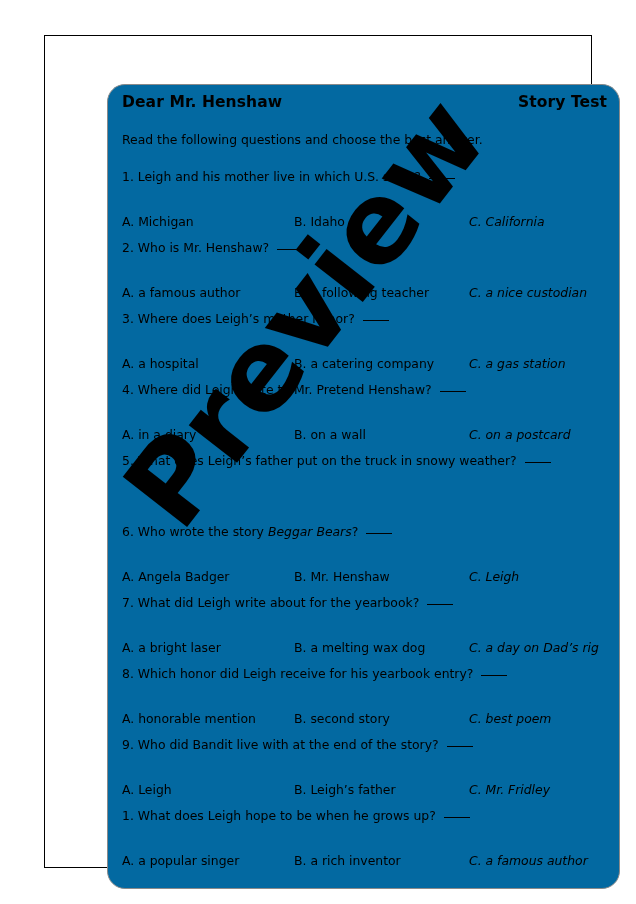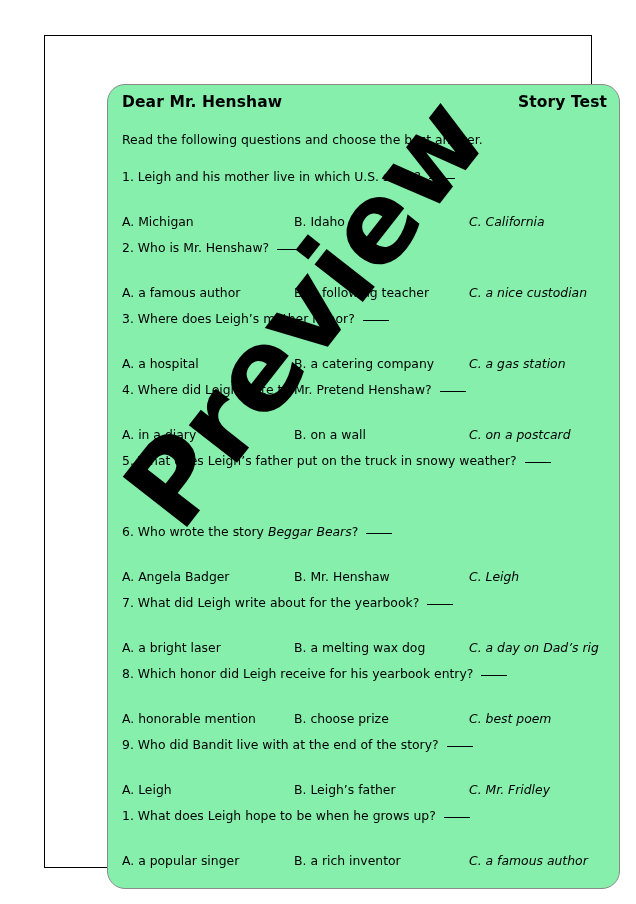--- a/index.html
+++ b/index.html
@@ -31,21 +31,21 @@
   
   #worksheet-card {
     position: absolute;
     left: 62px;
     top: 48px;
     width: 513px;
     height: 805px;
     border: 1px solid #8a8a8a;
     border-radius: 18px;
     box-sizing: border-box;
-    background: #86efac;
+    background: #0369a1;
     overflow: hidden;
   }
 
   
   #worksheet-header {
     position: absolute;
     left: 14px;
     top: 8px;
     width: 485px;
     display: flex;
@@ -235,21 +235,21 @@
       </div>
 
       <div class="question-block">
         <div class="question-text">
           <span>8.</span>
           <span>Which honor did Leigh receive for his yearbook entry?</span>
           <span class="blank-line"></span>
         </div>
         <div class="answer-row">
           <span class="answer-choice choice-a">A. honorable mention</span>
-          <span class="answer-choice choice-b">B. choose prize</span>
+          <span class="answer-choice choice-b">B. second story</span>
           <span class="answer-choice choice-c">C. best poem</span>
         </div>
       </div>
 
       <div class="question-block">
         <div class="question-text">
           <span>9.</span>
           <span>Who did Bandit live with at the end of the story?</span>
           <span class="blank-line"></span>
         </div>

